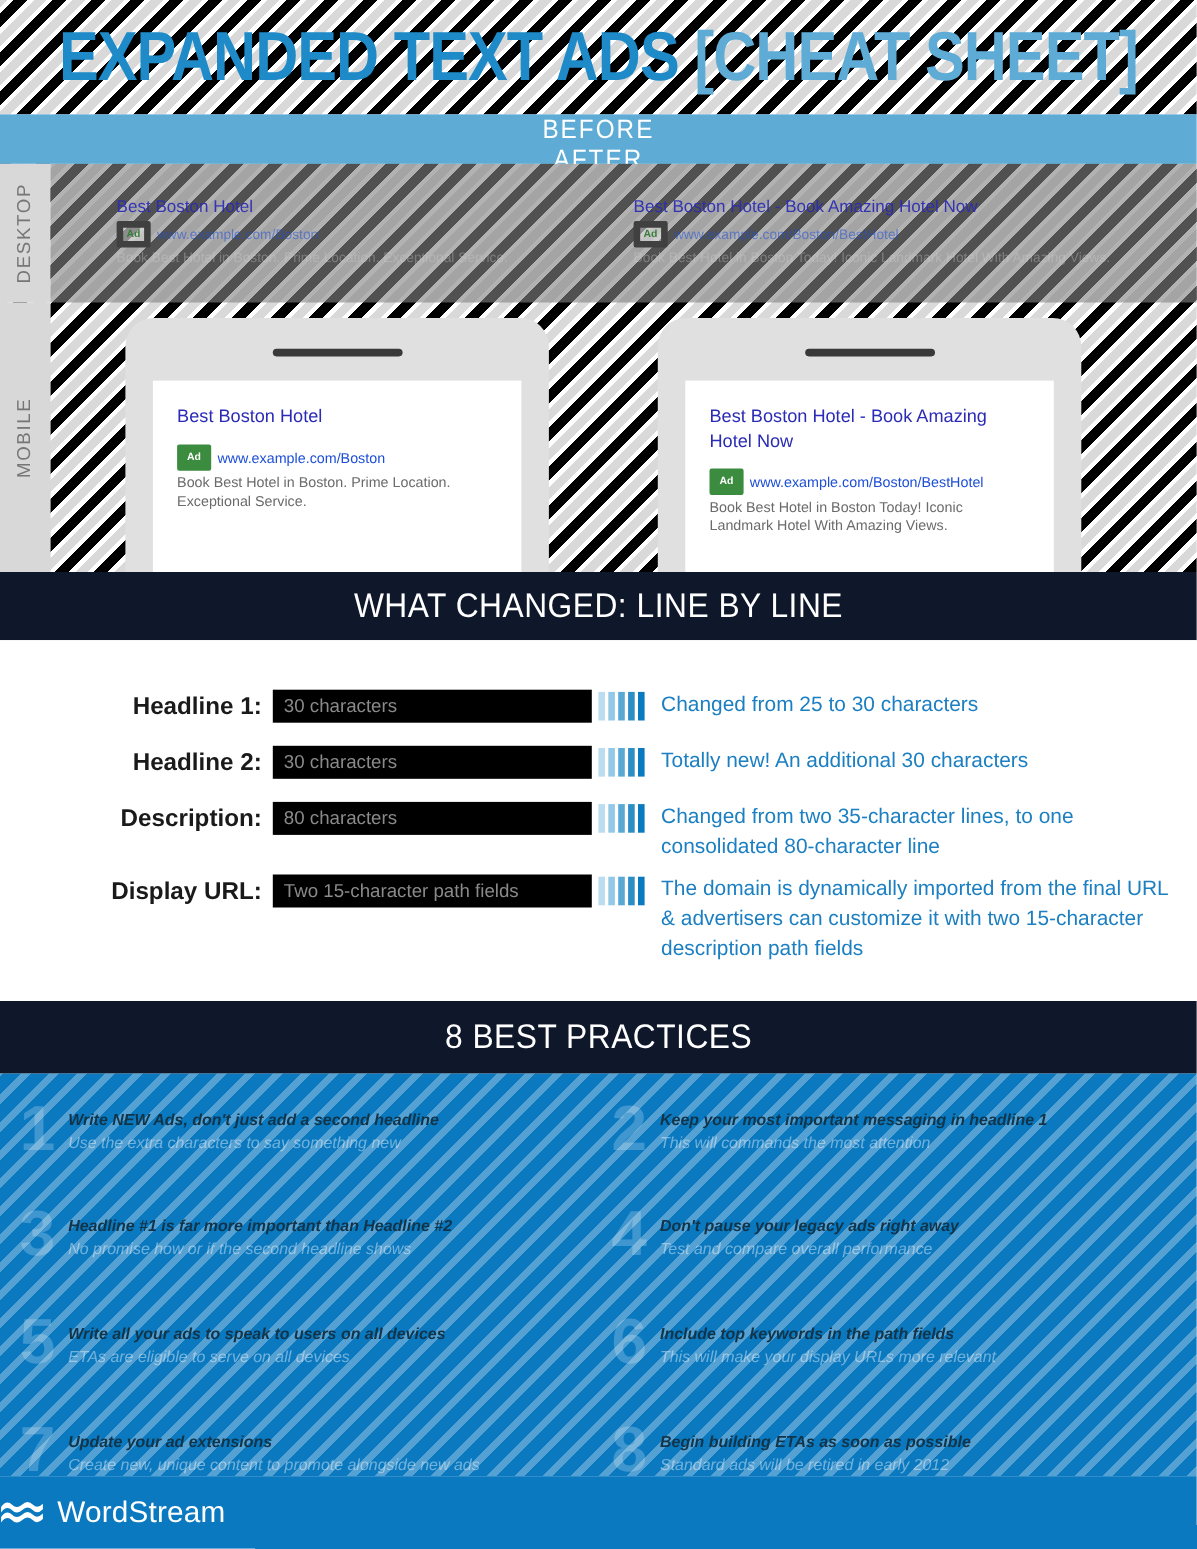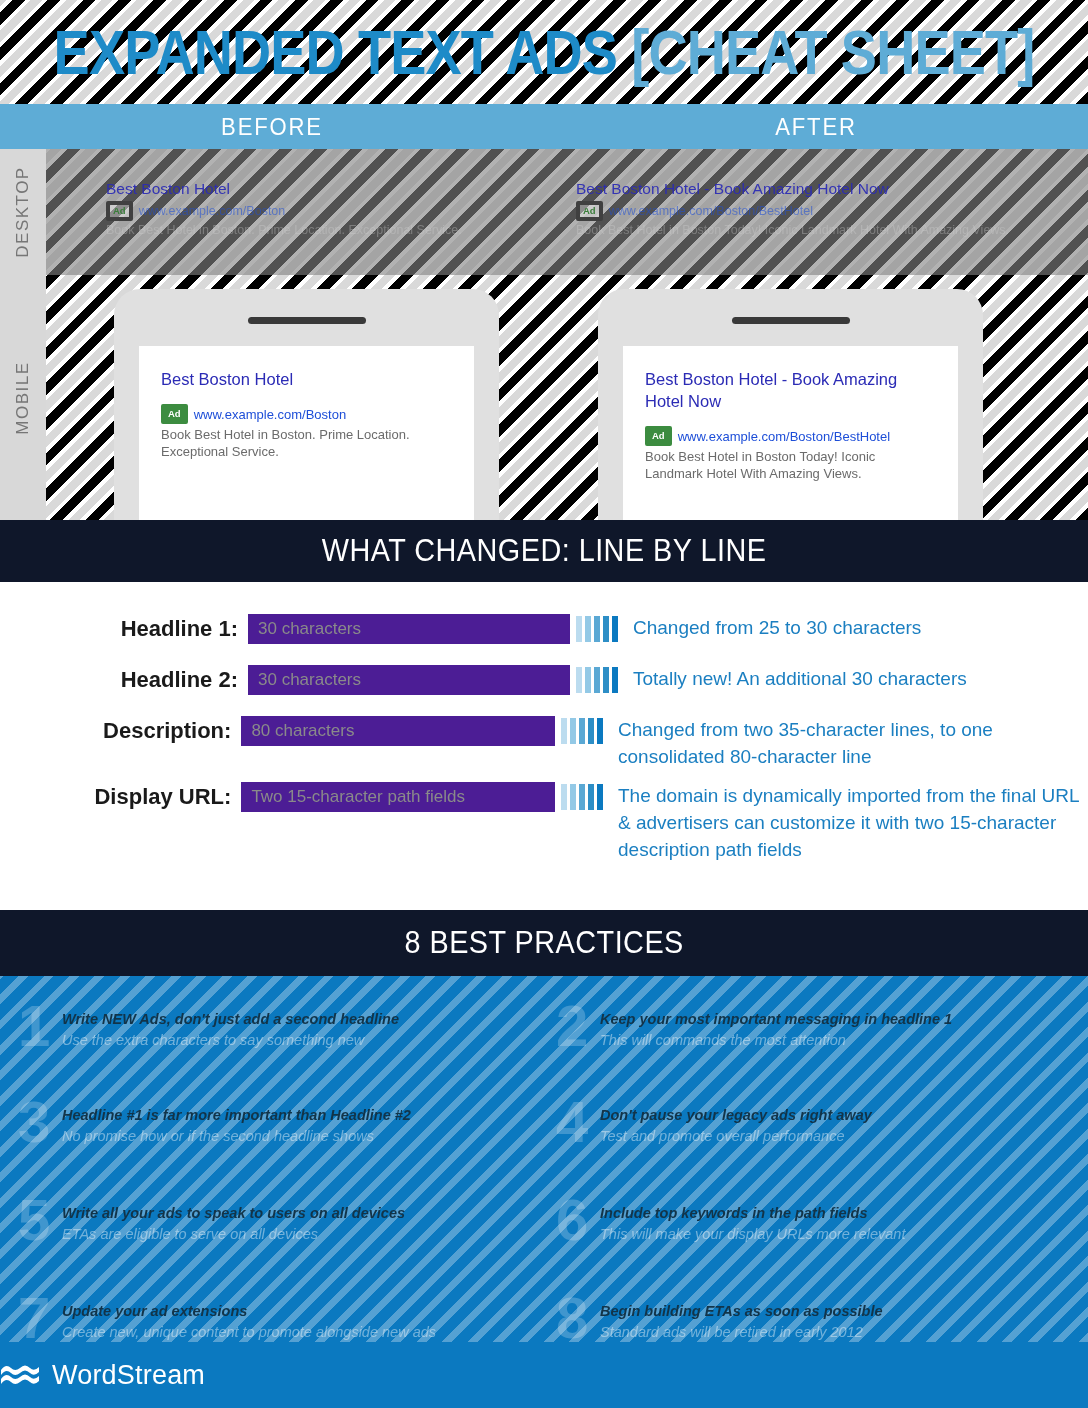--- a/index.html
+++ b/index.html
@@ -39,21 +39,21 @@
     letter-spacing:-1px;
     transform:scaleX(.86);
     color:#1e8bc8;
     white-space:nowrap;
   }
   .header-title .lite{color:#5eacd6;}
 
   
   .ba-bar{
     position:absolute;left:0;top:104px;width:1088px;height:45px;
-    background:#5eacd6;display:flex;
+    background:#5eacd6;display:flex;flex-direction:column;
   }
   .ba-cell{
     flex:1;display:flex;align-items:center;justify-content:center;
     color:#ffffff;font-size:24px;letter-spacing:2px;
     font-family:"Liberation Sans Narrow","Liberation Sans",sans-serif;
     transform:scaleX(.92);
   }
 
   
   .compare{
@@ -81,21 +81,21 @@
   }
   .desktop-ad{position:absolute;top:30px;}
   #desktop-ad-before{left:60px;width:430px;}
   #desktop-ad-after{left:530px;width:470px;}
 
   .ad-head{
     color:#2b2bb5;font-size:15.5px;line-height:19px;margin:0 0 3px 0;
   }
   .ad-urlline{display:flex;align-items:center;gap:6px;margin-bottom:1px;}
   .ad-badge{
-    display:inline-block;border:4px solid #404040;color:#3a7d3a;
+    display:inline-block;border:6px solid #404040;color:#3a7d3a;
     font-size:9.5px;font-weight:bold;line-height:10px;
     padding:1px 3px;border-radius:2px;background:rgba(255,255,255,.35);
   }
   .ad-badge.filled{background:#3c8c40;color:#ffffff;border-color:#3c8c40;}
   .ad-url{color:#1d4ed8;font-size:12.5px;}
   .ad-desc{color:#6b6b6b;font-size:12.5px;line-height:16px;}
 
   .desktop-row .ad-head{opacity:.92;}
   .desktop-row .ad-url{opacity:.55;}
   .desktop-row .ad-desc{opacity:.35;color:#d0d0d0;}
@@ -130,32 +130,32 @@
     transform-origin:center;
   }
   #band-changed{top:520px;height:62px;}
   #band-changed .band-text{font-size:31px;letter-spacing:.5px;transform:scaleX(.93);}
   #band-practices .band-text{font-size:31px;letter-spacing:.5px;transform:scaleX(.93);}
 
   
   .changed{
     position:absolute;left:0;top:582px;width:1088px;height:328px;background:#ffffff;
   }
-  .crow{position:absolute;left:0;width:1088px;display:flex;align-items:flex-start;}
+  .crow{position:absolute;left:0;width:1088px;display:flex;align-items:flex-start;margin-top:13px;}
   #crow-0{top:32px;}
   #crow-1{top:83px;}
   #crow-2{top:134px;}
   #crow-3{top:200px;}
 
   .crow-label{
     width:248px;text-align:right;padding-right:10px;box-sizing:border-box;
     font-size:22px;font-weight:bold;color:#1a1a1a;line-height:30px;
   }
   .crow-field{
-    width:322px;height:30px;background:#4c1d95;box-sizing:border-box;
+    width:290px;height:30px;background:#000000;box-sizing:border-box;
     padding:0 10px;display:flex;align-items:center;
     color:#8a8a8a;font-size:17px;
   }
   .bars{display:flex;align-items:center;height:30px;margin-left:6px;}
   .bars i{display:block;width:6px;height:26px;margin-right:3px;}
   .bars i:nth-child(1){background:#bcdcef;}
   .bars i:nth-child(2){background:#93c9e6;}
   .bars i:nth-child(3){background:#5aa8d4;}
   .bars i:nth-child(4){background:#2d8ec6;}
   .bars i:nth-child(5){background:#0b79c0;}
@@ -353,21 +353,21 @@
         <div class="ptext">
           <div class="ptitle">Headline #1 is far more important than Headline #2</div>
           <div class="psub">No promise how or if the second headline shows</div>
         </div>
       </div>
 
       <div class="pitem" style="left:556px;top:124px;">
         <div class="pnum">4</div>
         <div class="ptext">
           <div class="ptitle">Don't pause your legacy ads right away</div>
-          <div class="psub">Test and promote overall performance</div>
+          <div class="psub">Test and compare overall performance</div>
         </div>
       </div>
 
       <div class="pitem" style="left:18px;top:222px;">
         <div class="pnum">5</div>
         <div class="ptext">
           <div class="ptitle">Write all your ads to speak to users on all devices</div>
           <div class="psub">ETAs are eligible to serve on all devices</div>
         </div>
       </div>

